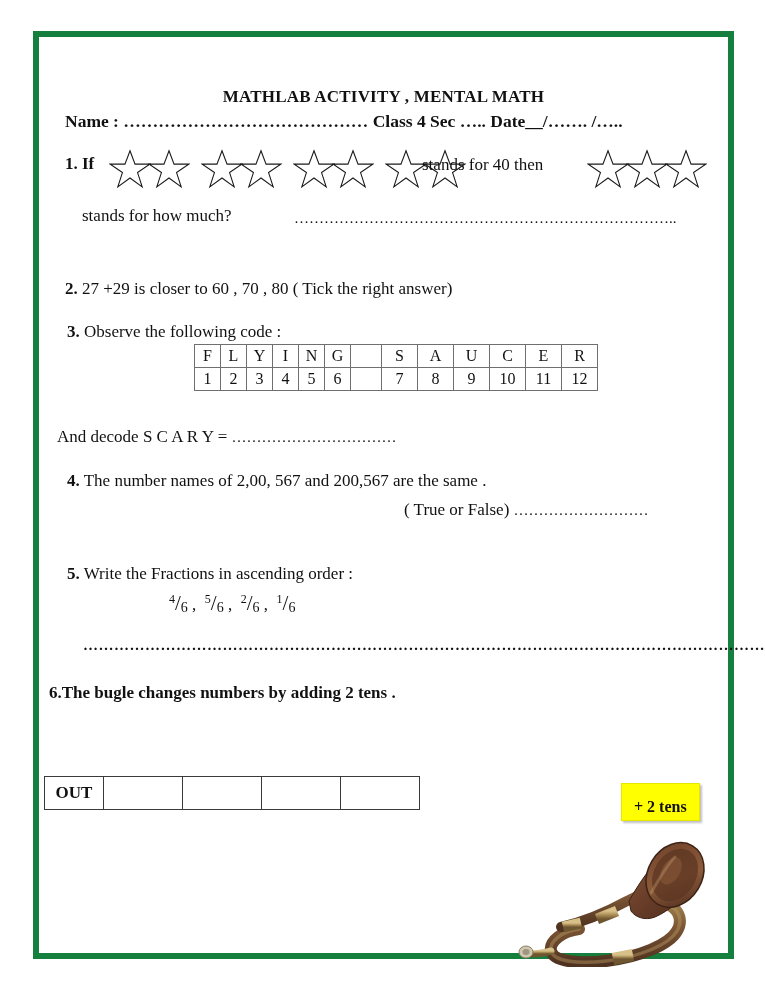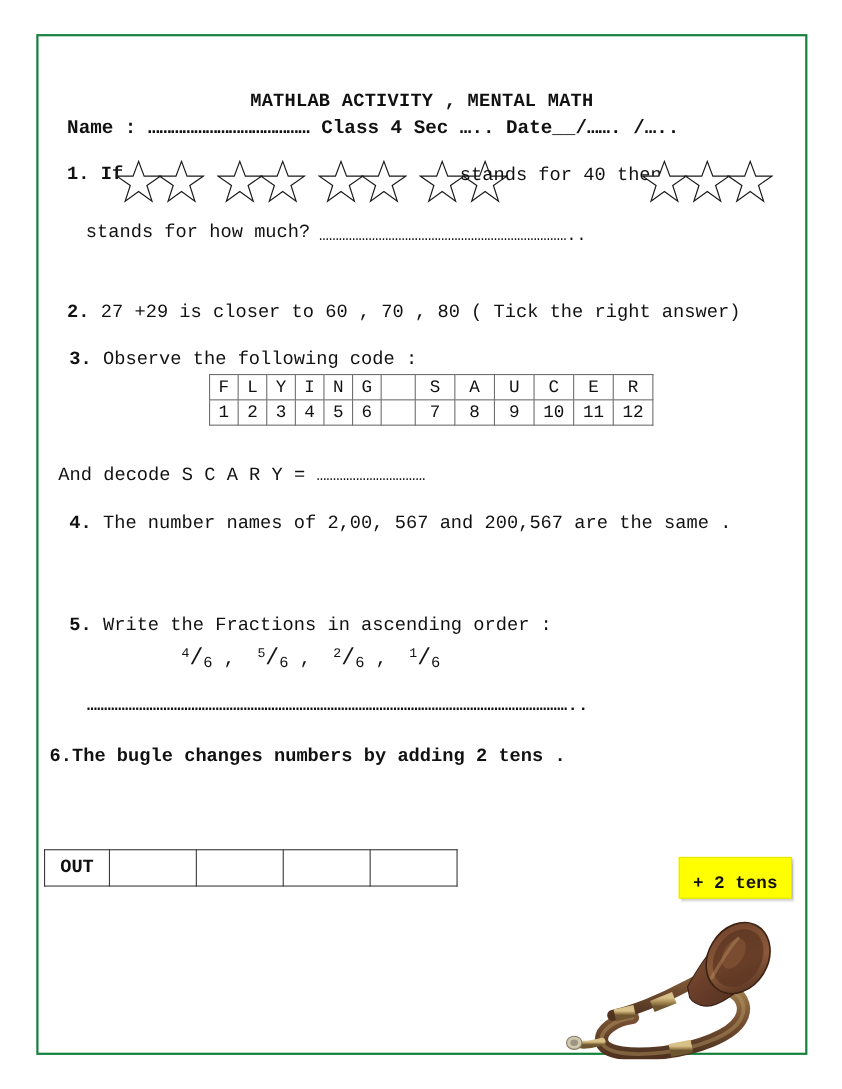--- a/index.html
+++ b/index.html
@@ -14,24 +14,23 @@
     color: #111111;
     position: relative;
     overflow: hidden;
   }
   .page {
     position: absolute;
     left: 33px;
     top: 31px;
     width: 701px;
     height: 928px;
-    border: 2px solid #15803d;
+    border: 6px solid #15803d;
     background: #ffffff;
     box-sizing: border-box;
-    font-family: Liberation Mono, monospace;
   }
   .inner {
     position: relative;
     width: 100%;
     height: 100%;
   }
 
   
   .title {
     position: absolute;
@@ -305,20 +304,24 @@
   </table>
 
   <div class="q" style="left:18px; top:390px;">
     <span>And decode S C A R Y = </span><span class="dots" style="font-size:15px;">……………………………</span>
   </div>
 
   <div class="q" style="left:28px; top:434px;">
     <span class="qbold">4.</span>
     <span>The number names of  2,00, 567 and 200,567 are the same .</span>
   </div>
+  <div class="q" style="left:365px; top:463px;">
+    <span>( True or False)</span>
+    <span class="dots" style="font-size:15px;">………………………</span>
+  </div>
 
   <div class="q" style="left:28px; top:527px;">
     <span class="qbold">5.</span>
     <span>Write the Fractions in ascending order :</span>
   </div>
   <div class="fracline" id="fractions-line" style="left:130px; top:554px;"><span class="frac"><span class="num">4</span><span class="bar">/</span><span class="den">6</span></span><span class="comma" style="white-space: pre;"> ,  </span><span class="frac"><span class="num">5</span><span class="bar">/</span><span class="den">6</span></span><span class="comma" style="white-space: pre;"> ,  </span><span class="frac"><span class="num">2</span><span class="bar">/</span><span class="den">6</span></span><span class="comma" style="white-space: pre;"> ,  </span><span class="frac"><span class="num">1</span><span class="bar">/</span><span class="den">6</span></span></div>
 
   <div class="longdots" style="left:44px; top:600px;">…………………………………………………………………………………………………………………………..</div>
 
   <div class="q qbold" style="left:10px; top:646px; font-size:17px;">

